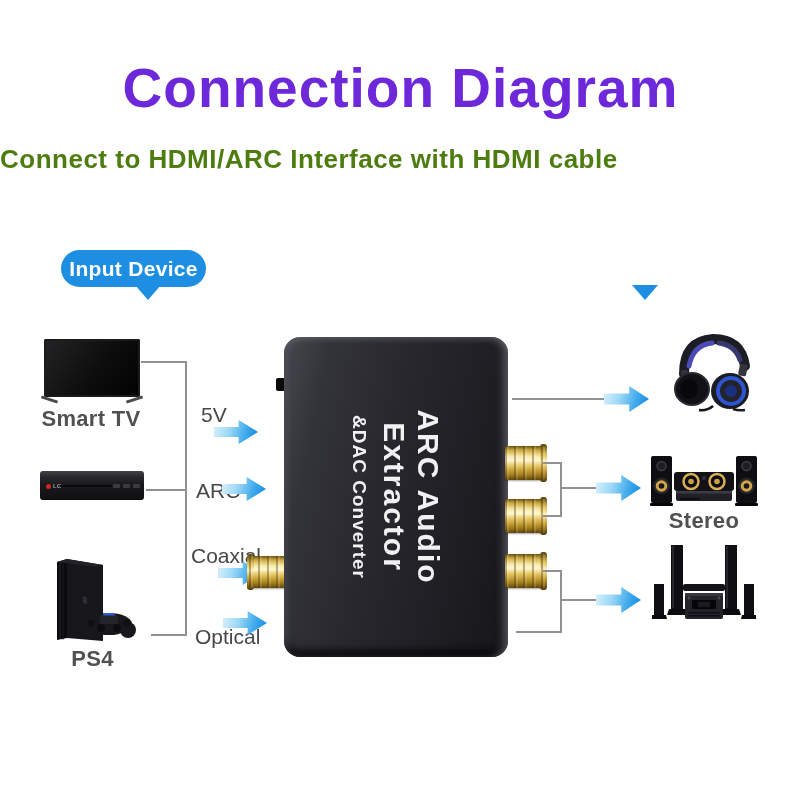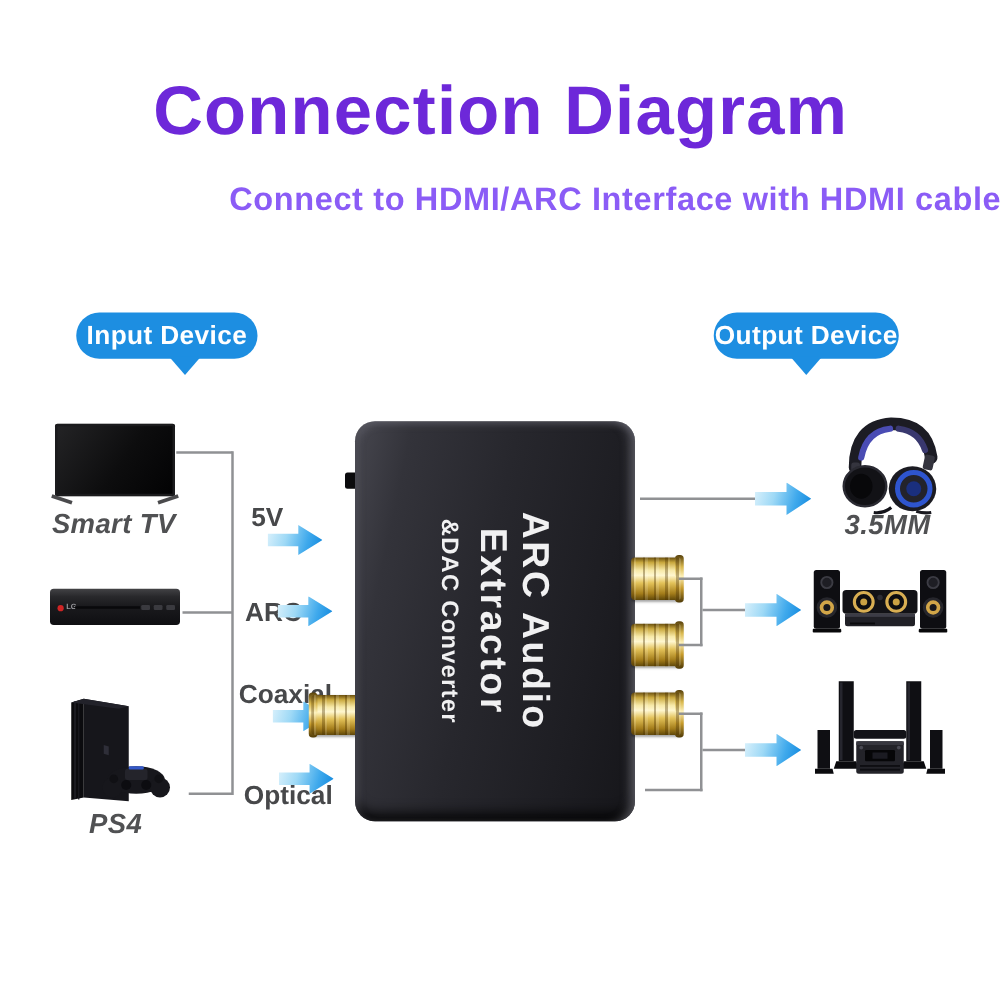--- a/index.html
+++ b/index.html
@@ -3,32 +3,32 @@
 <meta charset="utf-8">
 <style>
   html,body{margin:0;padding:0;background:#fff;}
   #canvas{position:relative;width:801px;height:800px;background:#ffffff;overflow:hidden;
           font-family:"Liberation Sans",sans-serif;}
   .abs{position:absolute;}
 
   
   .title{left:0;top:56px;width:801px;text-align:center;font-size:55px;font-weight:800;
          color:#6d28d9;letter-spacing:1px;}
-  .subtitle{left:0;top:144px;width:801px;text-align:right;font-size:26px;font-weight:600;
-            color:#8b5cf6;letter-spacing:.5px;}
+  .subtitle{left:0;top:144px;width:801px;text-align:left;font-size:26px;font-weight:600;
+            color:#4d7c0f;letter-spacing:.5px;}
 
   
   .bubble{height:37px;background:#1d8ee1;border-radius:19px;color:#fff;font-size:21px;
           font-weight:700;text-align:center;line-height:37px;letter-spacing:.3px;}
   .bubble-tail{width:0;height:0;border-left:13px solid transparent;
                border-right:13px solid transparent;border-top:15px solid #1d8ee1;}
 
   
-  .dev-label{font-size:22px;font-weight:700;color:#505153;text-align:center;letter-spacing:.3px;font-style:italic;}
-  .port-label{font-size:21px;font-weight:700;color:#47484a;text-align:right;}
+  .dev-label{font-size:22px;font-weight:700;color:#505153;text-align:center;letter-spacing:.3px;}
+  .port-label{font-size:21px;font-weight:400;color:#47484a;text-align:right;}
   .cline{background:#909194;}
   .arrow{background:linear-gradient(105deg,#ddf2fc 0%,#9ed9f6 35%,#3fa9ec 70%,#0f86dd 100%);
          clip-path:polygon(0 29%,56% 29%,56% 0,100% 50%,56% 100%,56% 71%,0 71%);}
 
   
   .tv{left:44px;top:339px;width:96px;height:58px;border-radius:2px;
       background:linear-gradient(125deg,#242426 0%,#0d0d0e 55%,#020203 100%);
       box-shadow:inset 0 0 0 2px #1b1b1d;}
   .tv::before,.tv::after{content:"";position:absolute;bottom:-4px;width:17px;height:3px;background:#4a4a4c;}
   .tv::before{left:-3px;transform:rotate(18deg);}
@@ -68,21 +68,20 @@
 </head>
 <body>
 
 <div id="canvas">
 
   <div class="abs title">Connection Diagram</div>
   <div class="abs subtitle">Connect to HDMI/ARC Interface with HDMI cable</div>
 
   <div class="abs bubble" style="left:61px;top:250px;width:145px;">Input Device</div>
   <div class="abs bubble-tail" style="left:135px;top:285px;"></div>
-  <div class="abs bubble" style="left:571px;top:250px;width:148px;">Output Device</div>
   <div class="abs bubble-tail" style="left:632px;top:285px;"></div>
 
   <div class="abs tv"></div>
   <div class="abs dev-label" style="left:38px;top:406px;width:106px;">Smart TV</div>
 
   <div class="abs dvd">
     <span class="dvd-dot"></span>
     <span class="dvd-logo">LG</span>
     <span class="dvd-btn" style="right:24px;"></span>
     <span class="dvd-btn" style="right:14px;"></span>
@@ -163,21 +162,20 @@
     <ellipse cx="25" cy="57" rx="17" ry="16" fill="#121216"></ellipse>
     <ellipse cx="25" cy="57" rx="17" ry="16" fill="none" stroke="#2a2a32" stroke-width="2"></ellipse>
     <ellipse cx="22" cy="57" rx="9" ry="10" fill="#08080a"></ellipse>
     <ellipse cx="63" cy="59" rx="19" ry="18" fill="#1b1b22"></ellipse>
     <circle cx="64" cy="59" r="13" fill="#23232b"></circle>
     <circle cx="64" cy="59" r="13" fill="none" stroke="#2e55cf" stroke-width="4"></circle>
     <circle cx="64" cy="59" r="6" fill="#1a2f7e"></circle>
     <path d="M46 74 q-6 5 -14 4" stroke="#14141a" stroke-width="2.5" fill="none"></path>
     <path d="M66 77 q6 2 12 1" stroke="#1a1a20" stroke-width="2.5" fill="none"></path>
   </svg>
-  <div class="abs dev-label" style="left:655px;top:407px;width:110px;">3.5MM</div>
 
   <svg class="abs" style="left:650px;top:455px;" width="108" height="55" viewBox="0 0 108 55">
     <rect x="1" y="1" width="21" height="47" rx="2" fill="#0e0e12"></rect>
     <circle cx="11.5" cy="11" r="4.5" fill="#1e1e24" stroke="#3c3c44" stroke-width="1.5"></circle>
     <circle cx="11.5" cy="31" r="7" fill="#d2a648" stroke="#26262c" stroke-width="2.5"></circle>
     <circle cx="11.5" cy="31" r="2.8" fill="#18181c"></circle>
     <rect x="0" y="48" width="23" height="3" rx="1" fill="#08080a"></rect>
     <rect x="86" y="1" width="21" height="47" rx="2" fill="#0e0e12"></rect>
     <circle cx="96.5" cy="11" r="4.5" fill="#1e1e24" stroke="#3c3c44" stroke-width="1.5"></circle>
     <circle cx="96.5" cy="31" r="7" fill="#d2a648" stroke="#26262c" stroke-width="2.5"></circle>
@@ -186,20 +184,21 @@
     <rect x="24" y="17" width="60" height="19" rx="3" fill="#121216"></rect>
     <circle cx="41" cy="26.5" r="7.5" fill="#0d0d10" stroke="#d8ae52" stroke-width="2.5"></circle>
     <circle cx="41" cy="26.5" r="2.8" fill="#caa143"></circle>
     <circle cx="67" cy="26.5" r="7.5" fill="#0d0d10" stroke="#d8ae52" stroke-width="2.5"></circle>
     <circle cx="67" cy="26.5" r="2.8" fill="#caa143"></circle>
     <circle cx="54" cy="23" r="2.2" fill="#2c2c33"></circle>
     <rect x="26" y="36" width="56" height="10" rx="2" fill="#202026"></rect>
     <rect x="26" y="36" width="56" height="2.5" fill="#3c3c46"></rect>
     <rect x="30" y="43" width="20" height="1.5" fill="#0a0a0c"></rect>
   </svg>
+  <div class="abs dev-label" style="left:650px;top:508px;width:108px;">Stereo</div>
 
   <svg class="abs" style="left:652px;top:544px;" width="104" height="84" viewBox="0 0 104 84">
     <rect x="19" y="1" width="12" height="64" fill="#0f0f13"></rect>
     <rect x="20" y="2" width="2" height="62" fill="#26262e"></rect>
     <polygon points="17,65 33,65 35,71 15,71" fill="#0b0b0e"></polygon>
     <rect x="73" y="1" width="12" height="64" fill="#0f0f13"></rect>
     <rect x="74" y="2" width="2" height="62" fill="#26262e"></rect>
     <polygon points="71,65 87,65 89,71 69,71" fill="#0b0b0e"></polygon>
     <rect x="2" y="40" width="10" height="31" fill="#0f0f13"></rect>
     <polygon points="0,71 14,71 15,75 0,75" fill="#0b0b0e"></polygon>

